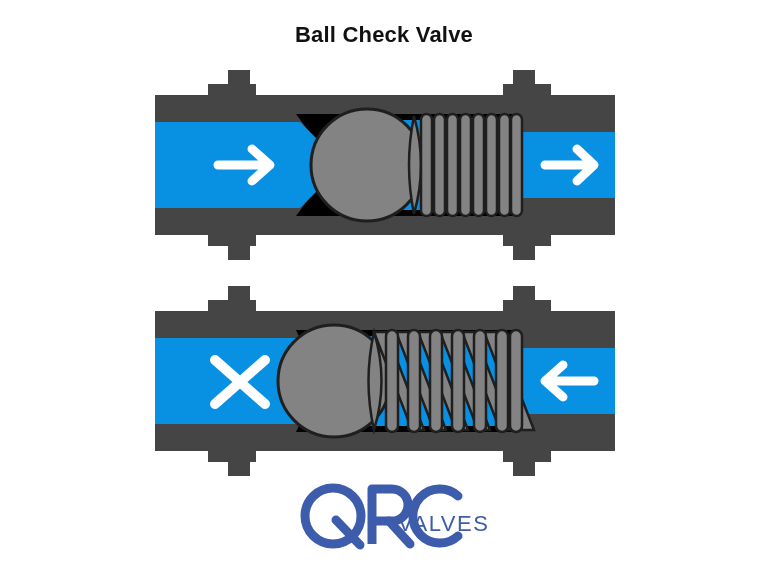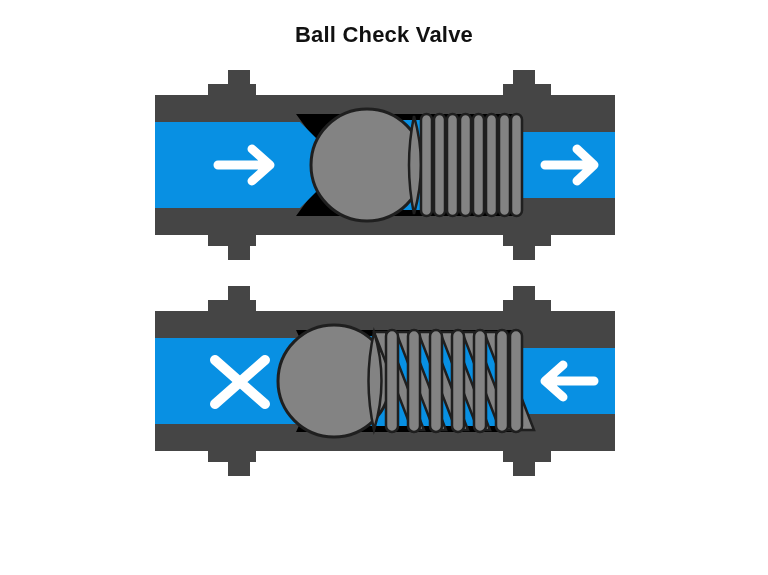--- a/index.html
+++ b/index.html
@@ -182,14 +182,29 @@
       <g>
         <path d="M215 74 L265 118 M265 74 L215 118" stroke="#ffffff" stroke-width="10" fill="none" stroke-linecap="round" stroke-linejoin="round"></path>
       </g>
 
       <g>
         <path d="M594 95 L547 95 M563 79 L545 95 L563 111" stroke="#ffffff" stroke-width="9" fill="none" stroke-linecap="round" stroke-linejoin="round"></path>
       </g>
     </svg>
   </div>
 
+  <div id="brand-logo">
+    <svg width="768" height="80" viewBox="0 0 768 80" xmlns="http://www.w3.org/2000/svg">
+      <g fill="none" stroke="#3d5cab">
+
+        <circle cx="333" cy="34" r="28" stroke-width="9"></circle>
+        <line x1="336" y1="38" x2="360" y2="63" stroke-width="9" stroke-linecap="round"></line>
+
+        <path d="M372 62 L372 7 L392 7 a16 16 0 0 1 0 32 L372 39" stroke-width="9" stroke-linejoin="round"></path>
+        <path d="M389 39 L410 62" stroke-width="9" stroke-linecap="round"></path>
+
+        <path d="M458 14 a27 27 0 1 0 0 40" stroke-width="9" stroke-linecap="round"></path>
+      </g>
+      <text x="398" y="49" font-family="Liberation Sans, sans-serif" font-size="22" letter-spacing="1.5" fill="#3d5cab">VALVES</text>
+    </svg>
+  </div>
 
 </div>
 
 </body></html>

